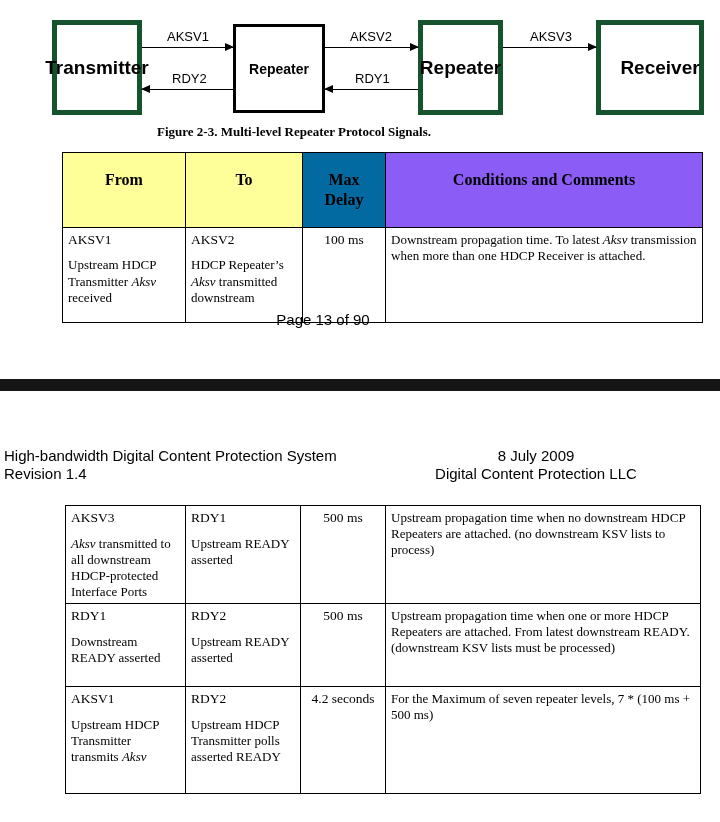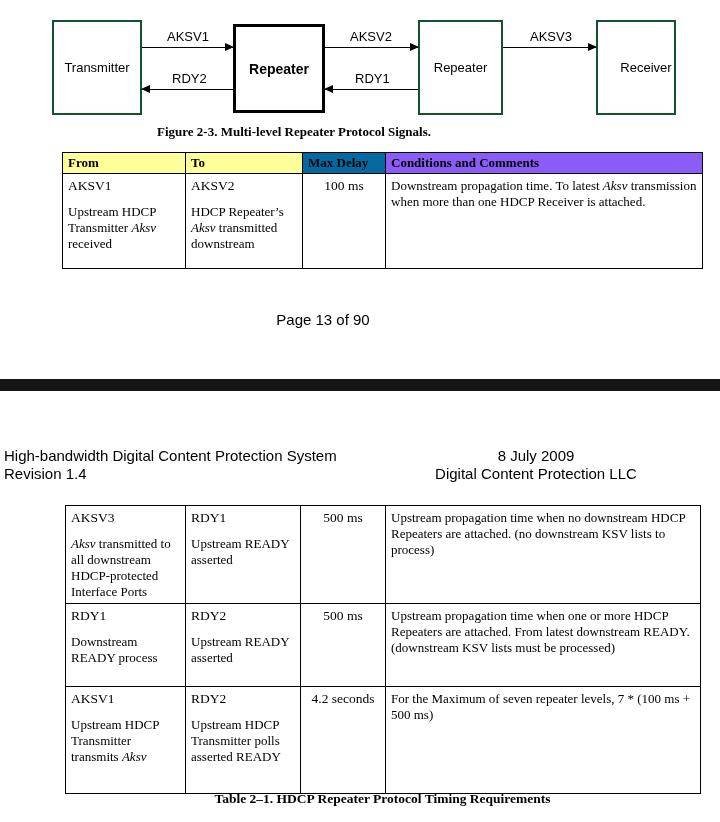--- a/index.html
+++ b/index.html
@@ -6,23 +6,23 @@
   html, body { margin: 0; padding: 0; }
   body {
     width: 720px; height: 822px; background: #ffffff; color: #000;
     font-family: "Liberation Serif", serif; position: relative; overflow: hidden;
   }
   .page { position: relative; width: 720px; height: 822px; }
 
   
   .diagram { position: absolute; top: 0; left: 0; width: 720px; height: 150px; }
   .dbox {
-    position: absolute; border: 2px solid #14532d; background: #fff;
+    position: absolute; border: 5px solid #14532d; background: #fff;
     display: flex; align-items: center; justify-content: center;
-    font-family: "Liberation Sans", sans-serif; font-size: 13px;
+    font-family: "Liberation Sans", sans-serif; font-size: 19px; font-weight: bold;
   }
   .dbox.thick { border: 3px solid #000; font-weight: bold; font-size: 14px; }
   .sig { position: absolute; font-family: "Liberation Sans", sans-serif; font-size: 13px; }
   .arr { position: absolute; height: 0; border-top: 1px solid #000; }
   .arr.right::after {
     content: ""; position: absolute; right: -1px; top: -5px; width: 0; height: 0;
     border-left: 9px solid #000; border-top: 4.5px solid transparent; border-bottom: 4.5px solid transparent;
   }
   .arr.left::before {
     content: ""; position: absolute; left: -1px; top: -5px; width: 0; height: 0;
@@ -32,21 +32,21 @@
     position: absolute; top: 124px; left: 0; width: 588px; text-align: center;
     font-weight: bold; font-size: 13px;
   }
 
   
   table.doc-table { border-collapse: collapse; table-layout: fixed; position: absolute; background: #fff; }
   .doc-table td, .doc-table th {
     border: 1px solid #000; vertical-align: top; padding: 2px 5px 3px;
     font-size: 13px; line-height: 1.24; overflow: hidden;
   }
-  .doc-table th { text-align: left; font-weight: bold; font-size: 13px; padding: 2px 5px; }
+  .doc-table th { text-align: center; font-weight: bold; font-size: 16px; padding: 17px 5px; }
   #table1 { top: 152px; left: 62px; width: 640px; }
   #table2 { top: 505px; left: 65px; width: 635px; }
   .cell-title { margin: 2px 0 0; font-size: 13.5px; }
   .cell-desc { margin: 9px 0 0; }
   .cell-desc.flush { margin: 2px 0 0; }
   .delay-cell { text-align: center; }
   .rh95  td { height: 95px; }
   .rh92  td { height: 92px; }
   .rh83  td { height: 83px; }
   .rh107 td { height: 107px; }
@@ -73,21 +73,21 @@
 </style>
 </head>
 <body>
 
 <div class="page">
 
   <div class="diagram">
     <div class="dbox" style="left:52px; top:20px; width:90px; height:95px;">Transmitter</div>
     <div class="dbox thick" style="left:233px; top:24px; width:92px; height:89px;">Repeater</div>
     <div class="dbox" style="left:418px; top:20px; width:85px; height:95px;">Repeater</div>
-    <div class="dbox" style="left:596px; top:20px; width:80px; height:95px;padding-left:20px;">Receiver</div>
+    <div class="dbox" style="left:596px; top:20px; width:108px; height:95px;padding-left:20px;">Receiver</div>
 
     <div class="sig" style="left:167px; top:29px;">AKSV1</div>
     <div class="arr right" style="left:142px; top:47px; width:91px;"></div>
 
     <div class="sig" style="left:172px; top:71px;">RDY2</div>
     <div class="arr left" style="left:142px; top:89px; width:91px;"></div>
 
     <div class="sig" style="left:350px; top:29px;">AKSV2</div>
     <div class="arr right" style="left:325px; top:47px; width:93px;"></div>
 
@@ -168,21 +168,21 @@
         <td class="delay-cell">
           <p class="cell-title">500 ms</p>
         </td>
         <td>
           <p class="cell-desc flush"><span>Upstream propagation time when no downstream HDCP Repeaters are attached. (no downstream KSV lists to process)</span><i></i><span></span></p>
         </td>
       </tr>
       <tr class="rh83">
         <td>
           <p class="cell-title">RDY1</p>
-          <p class="cell-desc"><span>Downstream READY process</span><i></i><span></span></p>
+          <p class="cell-desc"><span>Downstream READY asserted</span><i></i><span></span></p>
         </td>
         <td>
           <p class="cell-title">RDY2</p>
           <p class="cell-desc"><span>Upstream READY asserted</span><i></i><span></span></p>
         </td>
         <td class="delay-cell">
           <p class="cell-title">500 ms</p>
         </td>
         <td>
           <p class="cell-desc flush"><span>Upstream propagation time when one or more HDCP Repeaters are attached. From latest downstream READY. (downstream KSV lists must be processed)</span><i></i><span></span></p>
@@ -200,15 +200,14 @@
         <td class="delay-cell">
           <p class="cell-title">4.2 seconds</p>
         </td>
         <td>
           <p class="cell-desc flush"><span>For the Maximum of seven repeater levels,  7 * (100 ms + 500 ms)</span><i></i><span></span></p>
         </td>
       </tr>
     </tbody>
   </table>
 
-  <div class="table2-caption">Table 2–1. HDCP Repeater Protocol Timing Requirements</div>
 
 </div>
 
 </body></html>

